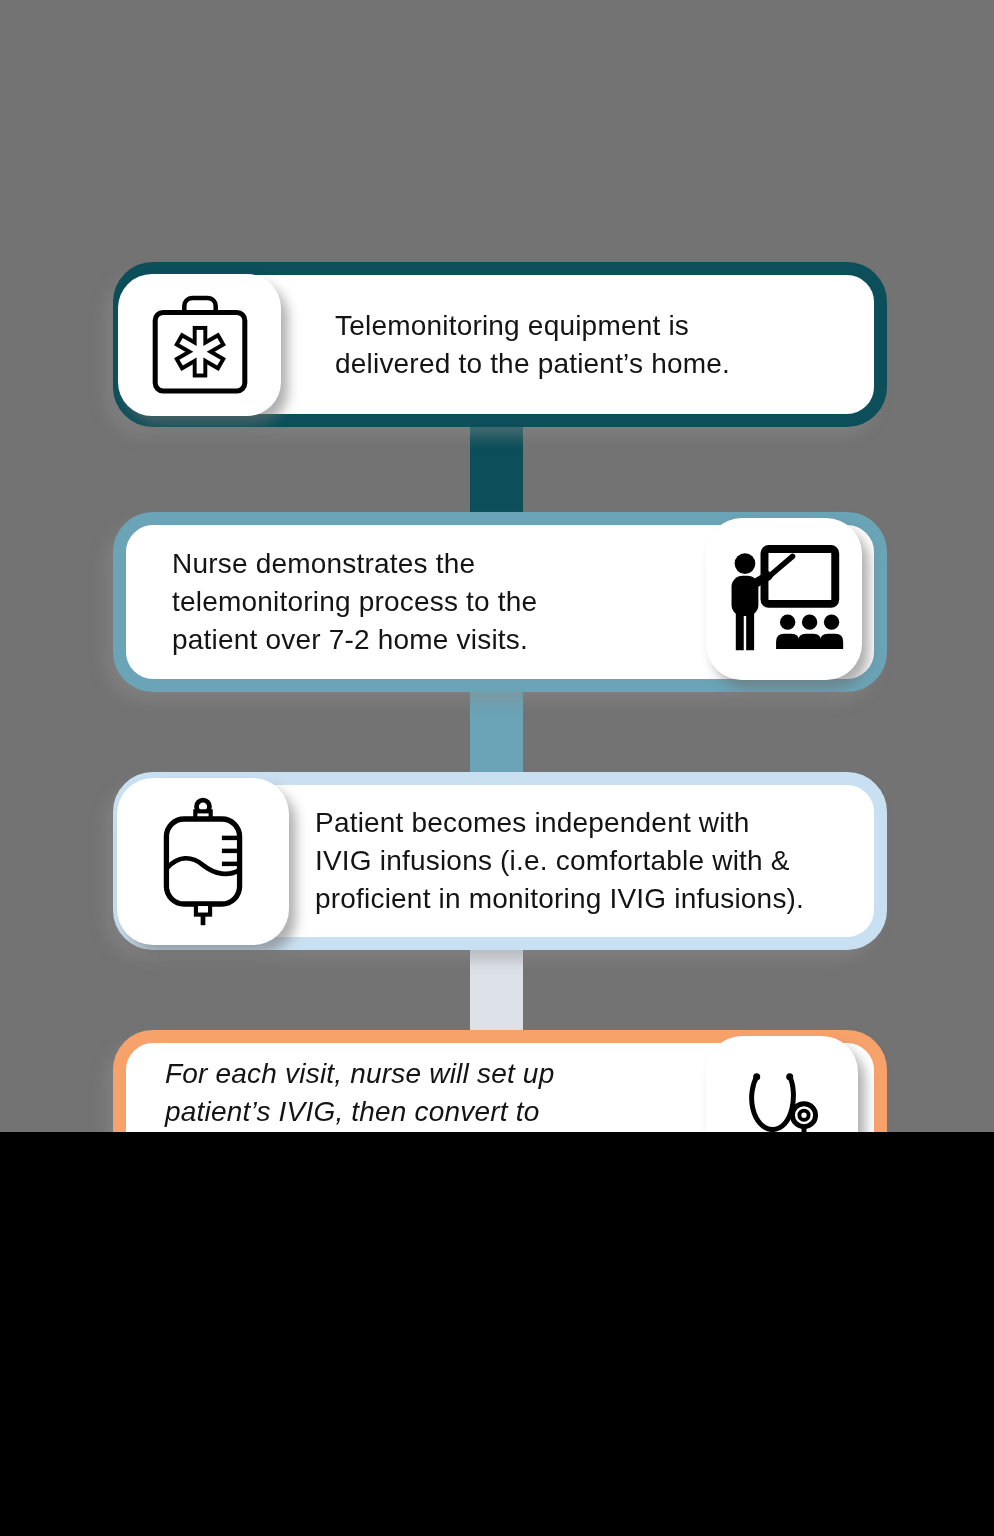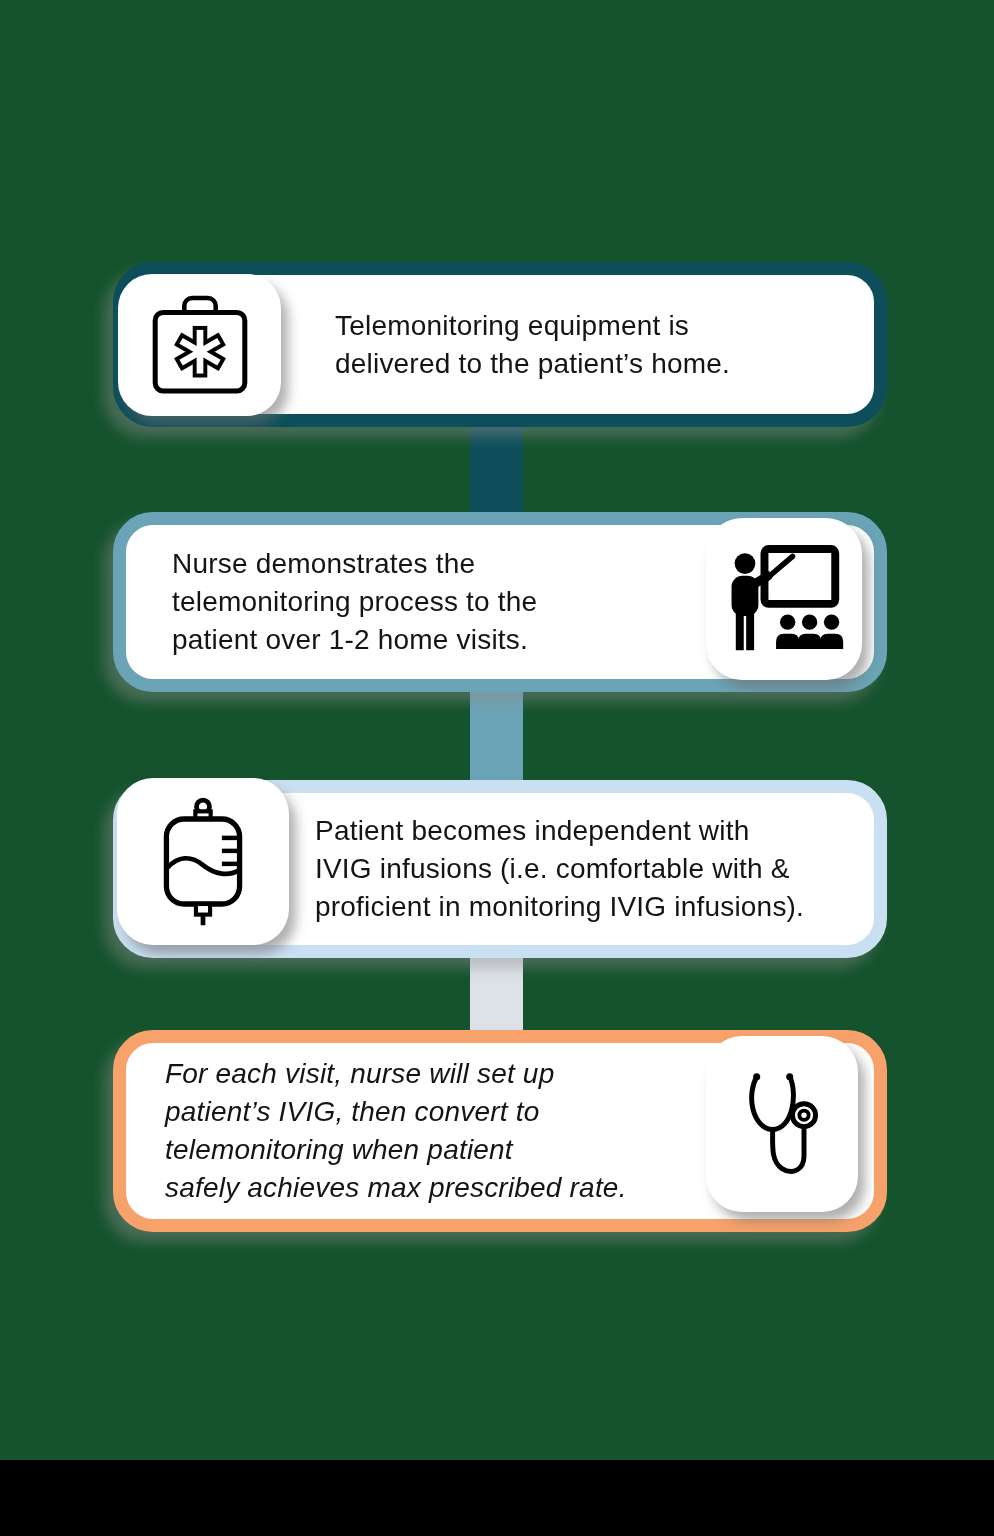--- a/index.html
+++ b/index.html
@@ -1,19 +1,19 @@
 <!DOCTYPE html>
 <html><head>
 <meta charset="utf-8">
 <style>
   html,body{margin:0;padding:0;background:#000;}
   .canvas{
     position:relative;
-    width:994px;height:1460px;
-    background:#14532d;
+    width:994px;height:1132px;
+    background:#737373;
     overflow:hidden;
     font-family:"Liberation Sans", sans-serif;
   }
   .connector{
     position:absolute;
     left:470px;width:53px;
     z-index:0;
   }
   .conn-1{top:420px;height:100px;}
   .conn-2{top:685px;height:95px;}
@@ -25,21 +25,21 @@
     background:#fff;
     border:13px solid #888;
     border-radius:40px;
     z-index:1;
     display:flex;
     align-items:center;
     box-shadow:-9px 10px 14px rgba(140,140,140,0.45);
   }
   .step-1{top:262px;height:165px;}
   .step-2{top:512px;height:180px;}
-  .step-3{top:772px;height:178px;margin-top:8px;}
+  .step-3{top:772px;height:178px;}
   .step-4{top:1030px;height:202px;}
   .step-text{
     margin:0;
     font-size:28px;
     line-height:38px;
     color:#141414;
     white-space:pre-line;
     letter-spacing:0.2px;
   }
   .step-1 .step-text{padding-left:209px;padding-right:16px;}
@@ -72,21 +72,21 @@
   <div class="connector conn-3" style="background-color: rgb(221, 226, 233);"></div>
 
   <section class="step step-1" style="border-color: rgb(12, 79, 91); background-color: rgb(255, 255, 255);">
     <p class="step-text" style="color: rgb(20, 20, 20);">Telemonitoring equipment is
 delivered to the patient’s home.</p>
   </section>
 
   <section class="step step-2" style="border-color: rgb(106, 164, 182); background-color: rgb(255, 255, 255);">
     <p class="step-text" style="color: rgb(20, 20, 20);">Nurse demonstrates the
 telemonitoring process to the
-patient over 1-2 home visits.</p>
+patient over 7-2 home visits.</p>
   </section>
 
   <section class="step step-3" style="border-color: rgb(201, 224, 242); background-color: rgb(255, 255, 255);">
     <p class="step-text" style="color: rgb(20, 20, 20);">Patient becomes independent with
 IVIG infusions (i.e. comfortable with &amp;
 proficient in monitoring IVIG infusions).</p>
   </section>
 
   <section class="step step-4" style="border-color: rgb(247, 162, 107); background-color: rgb(255, 255, 255); font-style: italic;">
     <p class="step-text" style="color: rgb(20, 20, 20);">For each visit, nurse will set up

